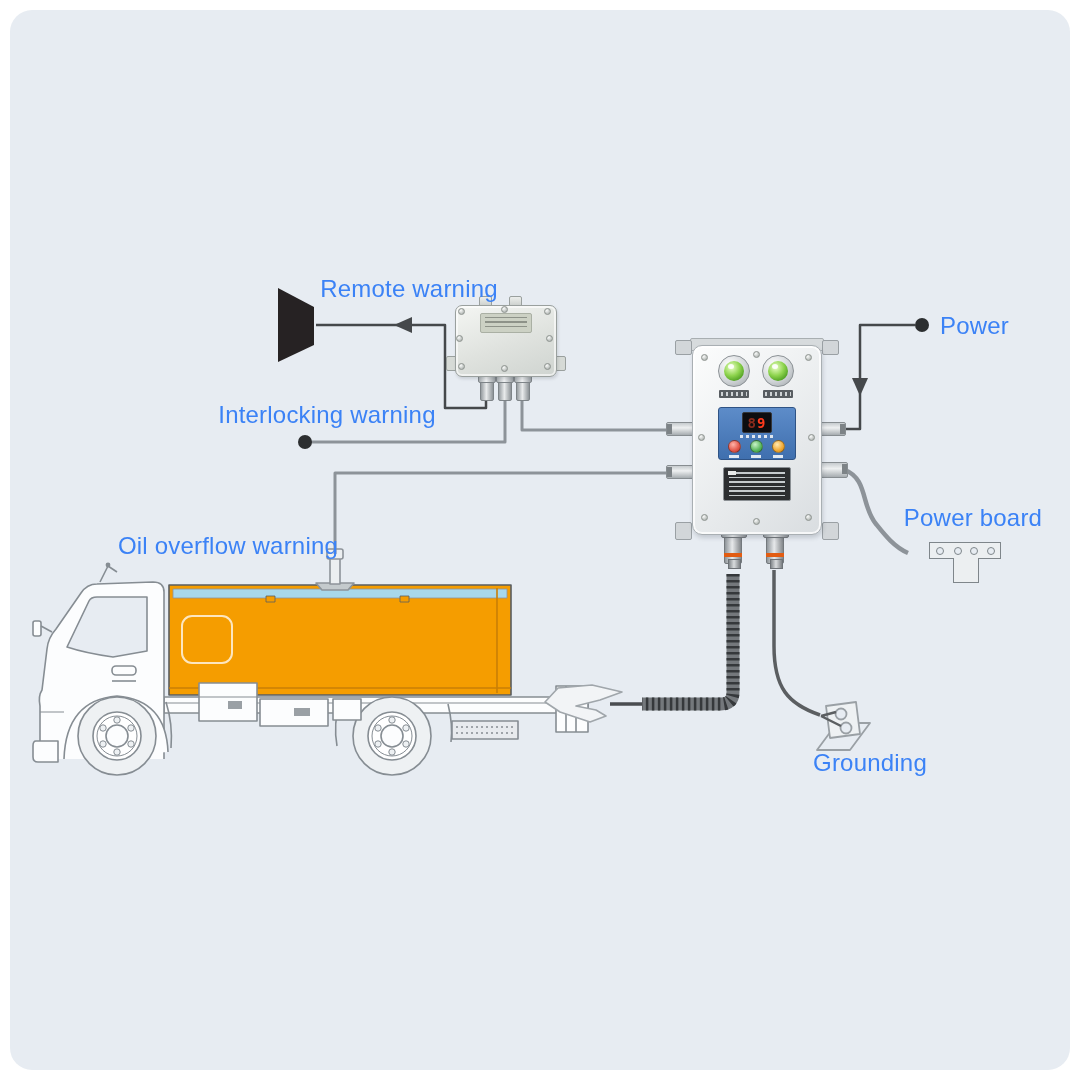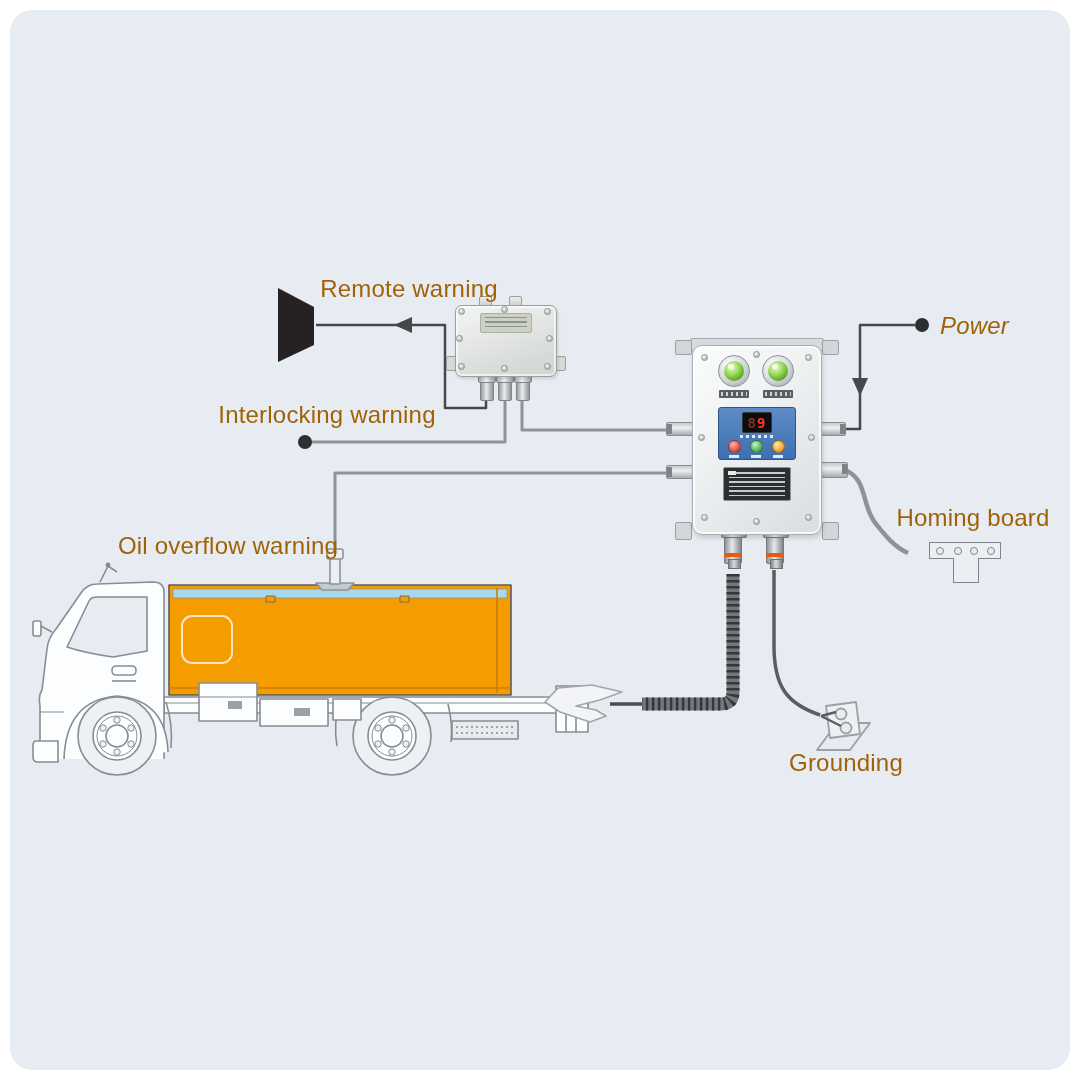--- a/index.html
+++ b/index.html
@@ -8,21 +8,21 @@
     background:#ffffff;
     font-family:"Liberation Sans", sans-serif;
   }
   .canvas{
     position:absolute;left:10px;top:10px;width:1060px;height:1060px;
     background:#e7ecf2;border-radius:22px;
   }
   svg.layer{position:absolute;left:0;top:0;width:1080px;height:1080px;}
 
   .label{
-    position:absolute;color:#a16207;font-size:24px;line-height:26px;
+    position:absolute;color:#3b82f6;font-size:24px;line-height:26px;
     white-space:nowrap;letter-spacing:0.2px;
   }
   .label.center{transform:translateX(-50%);}
 
   
   .jbox{position:absolute;left:455px;top:305px;width:100px;height:70px;}
   .jbox .body{
     position:absolute;left:0;top:0;width:100%;height:100%;
     border:1.5px solid #9aa09e;border-radius:7px;
     background:linear-gradient(160deg,#f4f6f3,#dfe2de 55%,#cfd4d0);
@@ -343,15 +343,15 @@
   <div class="leg"></div>
   <div class="hole" style="left:936px;"></div>
   <div class="hole" style="left:954px;"></div>
   <div class="hole" style="left:970px;"></div>
   <div class="hole" style="left:987px;"></div>
 </div>
 
 <div class="label center" style="left:409px;top:276px;">Remote warning</div>
 <div class="label center" style="left:327px;top:402px;">Interlocking warning</div>
 <div class="label center" style="left:228px;top:533px;">Oil overflow warning</div>
-<div class="label" style="left:940px;top:313px;font-style:italic;">Power</div>
-<div class="label center" style="left:973px;top:505px;">Homing board</div>
-<div class="label center" style="left:846px;top:750px;">Grounding</div>
+<div class="label" style="left:940px;top:313px;">Power</div>
+<div class="label center" style="left:973px;top:505px;">Power board</div>
+<div class="label center" style="left:870px;top:750px;">Grounding</div>
 
 </body></html>

